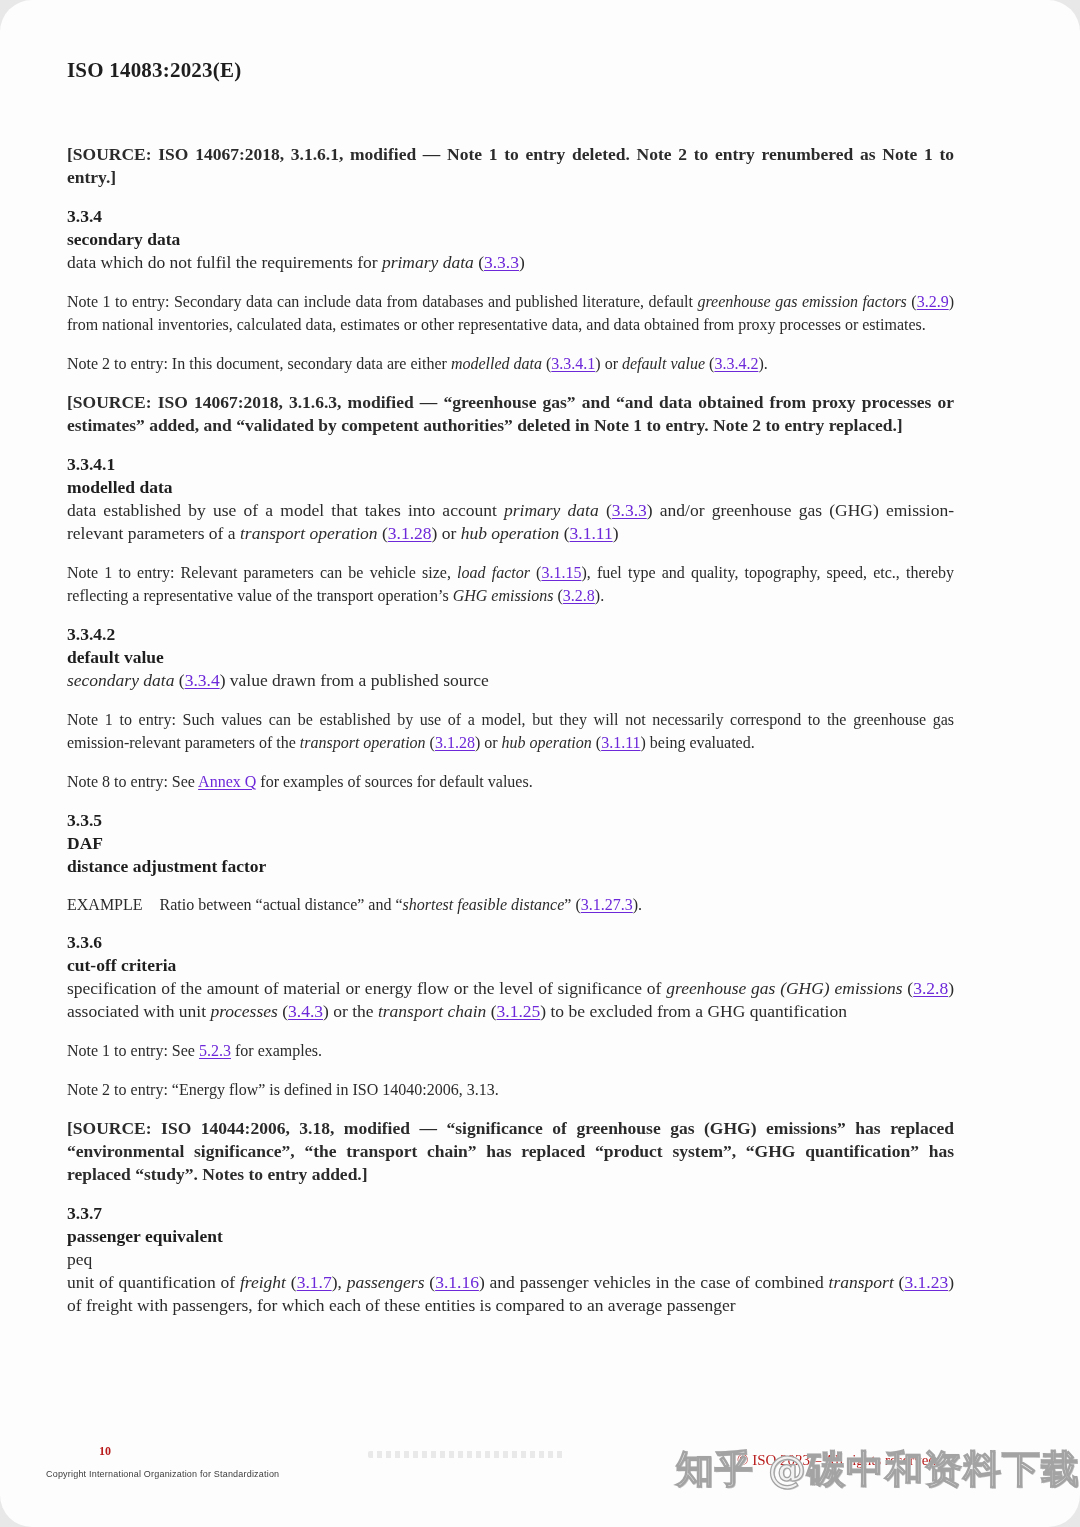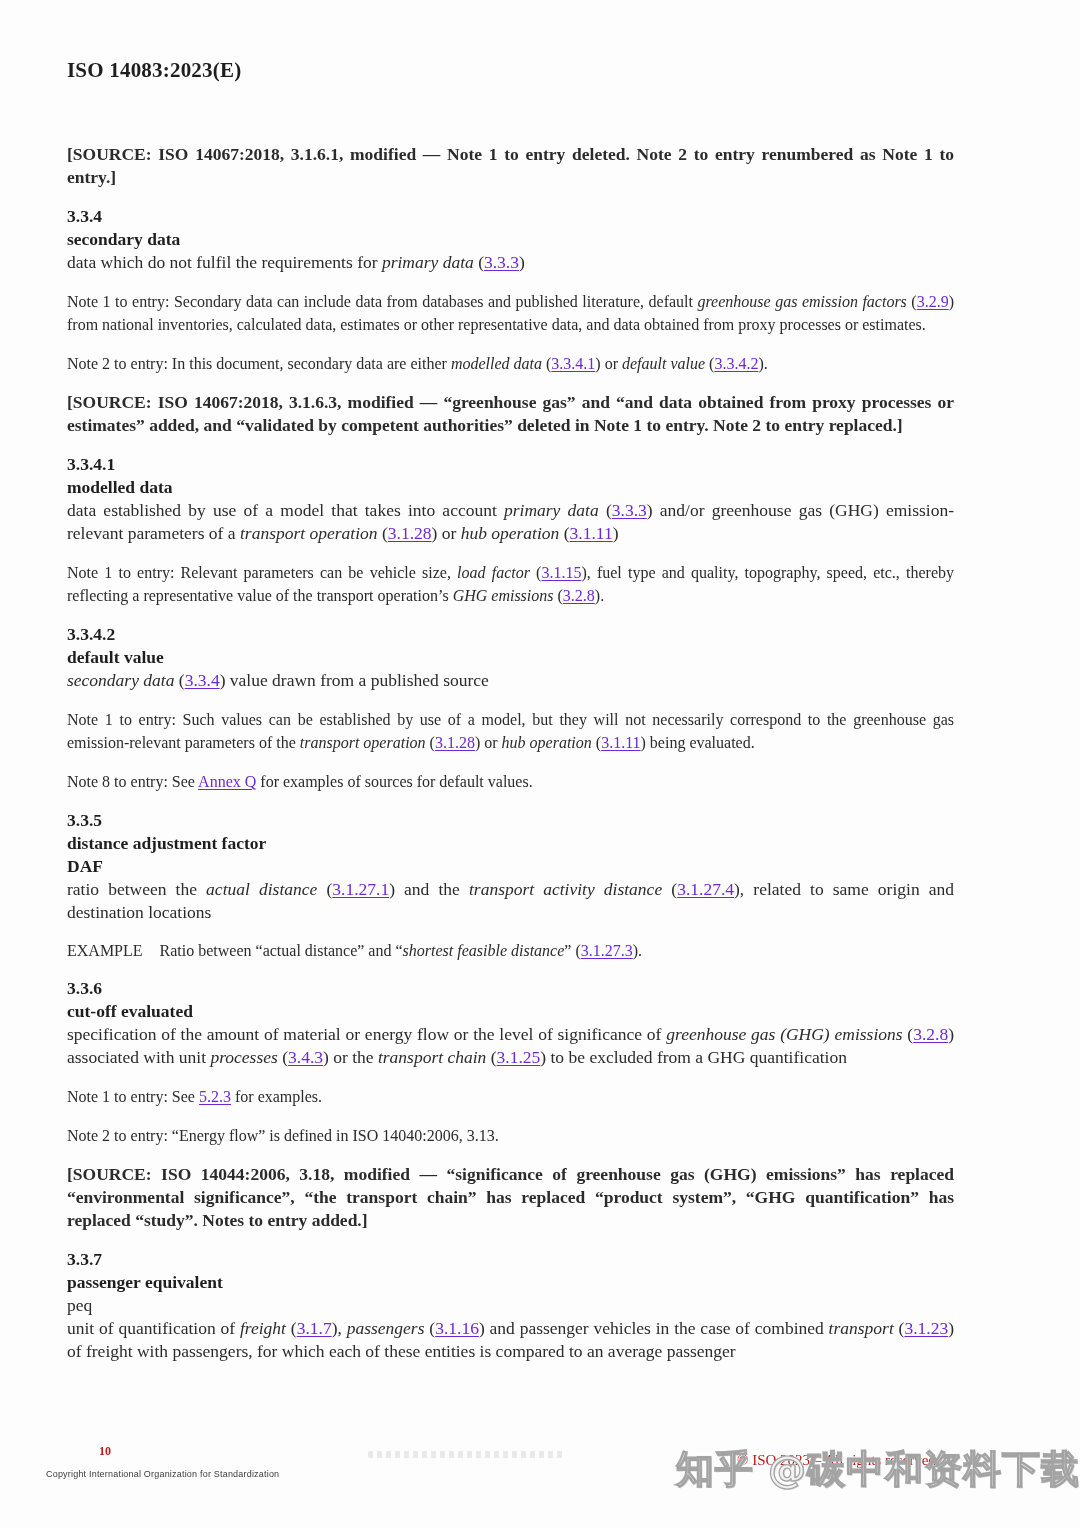--- a/index.html
+++ b/index.html
@@ -4,20 +4,21 @@
 <style>
   html,body { margin:0; padding:0; background:#e8e8e8; }
   .page {
     position:relative;
     width:1080px; height:1527px;
     margin:0 auto;
     background:#fdfdfd;
     font-family:"Liberation Serif","DejaVu Serif",serif;
     color:#2b2b2b;
     overflow:hidden;
+    border-radius:32px;
   }
   .content {
     position:absolute; left:67px; top:58px; width:887px;
   }
   .doc-header {
     font-size:21px; font-weight:bold; color:#1e1e1e;
     margin:0 0 60px 0; letter-spacing:0.2px;
   }
   .block { text-align:justify; margin:0 0 16px 0; }
   .source { font-size:17.5px; line-height:23px;font-weight:bold; }
@@ -87,28 +88,27 @@
         <div class="block note"><span>Note 1 to entry: Relevant parameters can be vehicle size, </span><span class="it">load factor</span><span> (</span><a class="xref" href="#">3.1.15</a><span>), fuel type and quality, topography, speed, etc., thereby reflecting a representative value of the transport operation’s </span><span class="it">GHG emissions</span><span> (</span><a class="xref" href="#">3.2.8</a><span>).</span></div>
         <div class="block term">
           <div class="term-number">3.3.4.2</div>
           <div class="term-preferred">default value</div>
           <div class="term-def"><span class="it">secondary data</span><span> (</span><a class="xref" href="#">3.3.4</a><span>) value drawn from a published source</span></div>
         </div>
         <div class="block note"><span>Note 1 to entry: Such values can be established by use of a model, but they will not necessarily correspond to the greenhouse gas emission-relevant parameters of the </span><span class="it">transport operation</span><span> (</span><a class="xref" href="#">3.1.28</a><span>) or </span><span class="it">hub operation</span><span> (</span><a class="xref" href="#">3.1.11</a><span>) being evaluated.</span></div>
         <div class="block note"><span>Note 8 to entry: See </span><a class="xref" href="#">Annex Q</a><span> for examples of sources for default values.</span></div>
         <div class="block term">
           <div class="term-number">3.3.5</div>
+          <div class="term-preferred">DAF</div>
           <div class="term-preferred">distance adjustment factor</div>
-          <div class="term-preferred">DAF</div>
-          <div class="term-def"><span>ratio between the </span><span class="it">actual distance</span><span> (</span><a class="xref" href="#">3.1.27.1</a><span>) and the </span><span class="it">transport activity distance</span><span> (</span><a class="xref" href="#">3.1.27.4</a><span>), related to same origin and destination locations</span></div>
         </div>
         <div class="block example"><span class="example-label">EXAMPLE</span><span>Ratio between “actual distance” and “</span><span class="it">shortest feasible distance</span><span>” (</span><a class="xref" href="#">3.1.27.3</a><span>).</span></div>
         <div class="block term">
           <div class="term-number">3.3.6</div>
-          <div class="term-preferred">cut-off evaluated</div>
+          <div class="term-preferred">cut-off criteria</div>
           <div class="term-def"><span>specification of the amount of material or energy flow or the level of significance of </span><span class="it">greenhouse gas (GHG) emissions</span><span> (</span><a class="xref" href="#">3.2.8</a><span>) associated with unit </span><span class="it">processes</span><span> (</span><a class="xref" href="#">3.4.3</a><span>) or the </span><span class="it">transport chain</span><span> (</span><a class="xref" href="#">3.1.25</a><span>) to be excluded from a GHG quantification</span></div>
         </div>
         <div class="block note"><span>Note 1 to entry: See </span><a class="xref" href="#">5.2.3</a><span> for examples.</span></div>
         <div class="block note"><span>Note 2 to entry: “Energy flow” is defined in ISO 14040:2006, 3.13.</span></div>
         <div class="block source"><span>[SOURCE: ISO 14044:2006, 3.18, modified — “significance of greenhouse gas (GHG) emissions” has replaced “environmental significance”, “the transport chain” has replaced “product system”, “GHG quantification” has replaced “study”. Notes to entry added.]</span></div>
         <div class="block term">
           <div class="term-number">3.3.7</div>
           <div class="term-preferred">passenger equivalent</div>
           <div class="term-abbreviation">peq</div>
           <div class="term-def"><span>unit of quantification of </span><span class="it">freight</span><span> (</span><a class="xref" href="#">3.1.7</a><span>), </span><span class="it">passengers</span><span> (</span><a class="xref" href="#">3.1.16</a><span>) and passenger vehicles in the case of combined </span><span class="it">transport</span><span> (</span><a class="xref" href="#">3.1.23</a><span>) of freight with passengers, for which each of these entities is compared to an average passenger</span></div>

